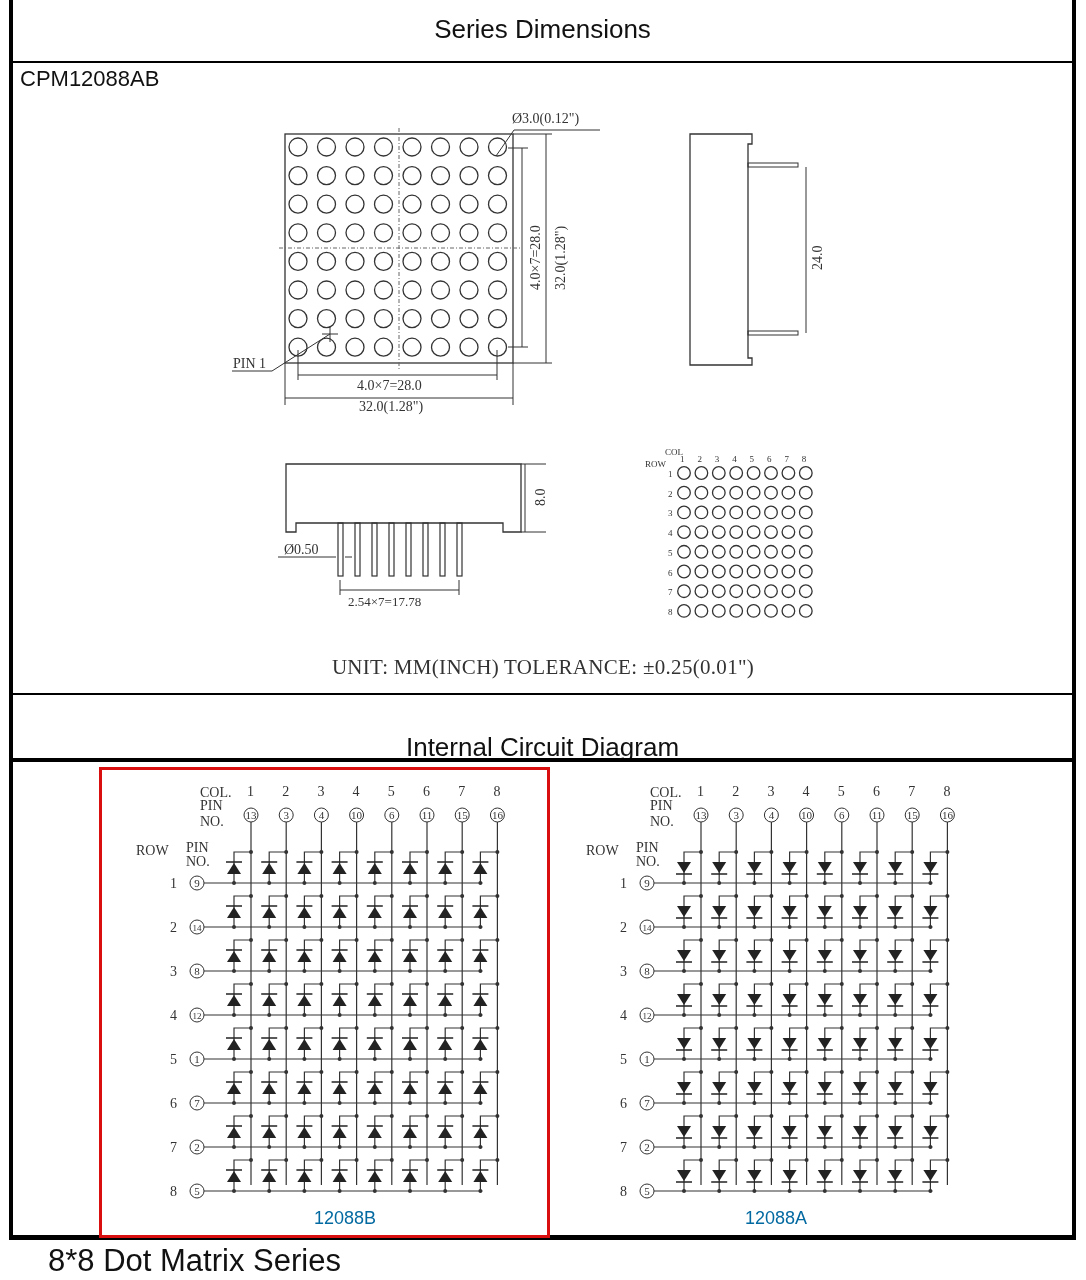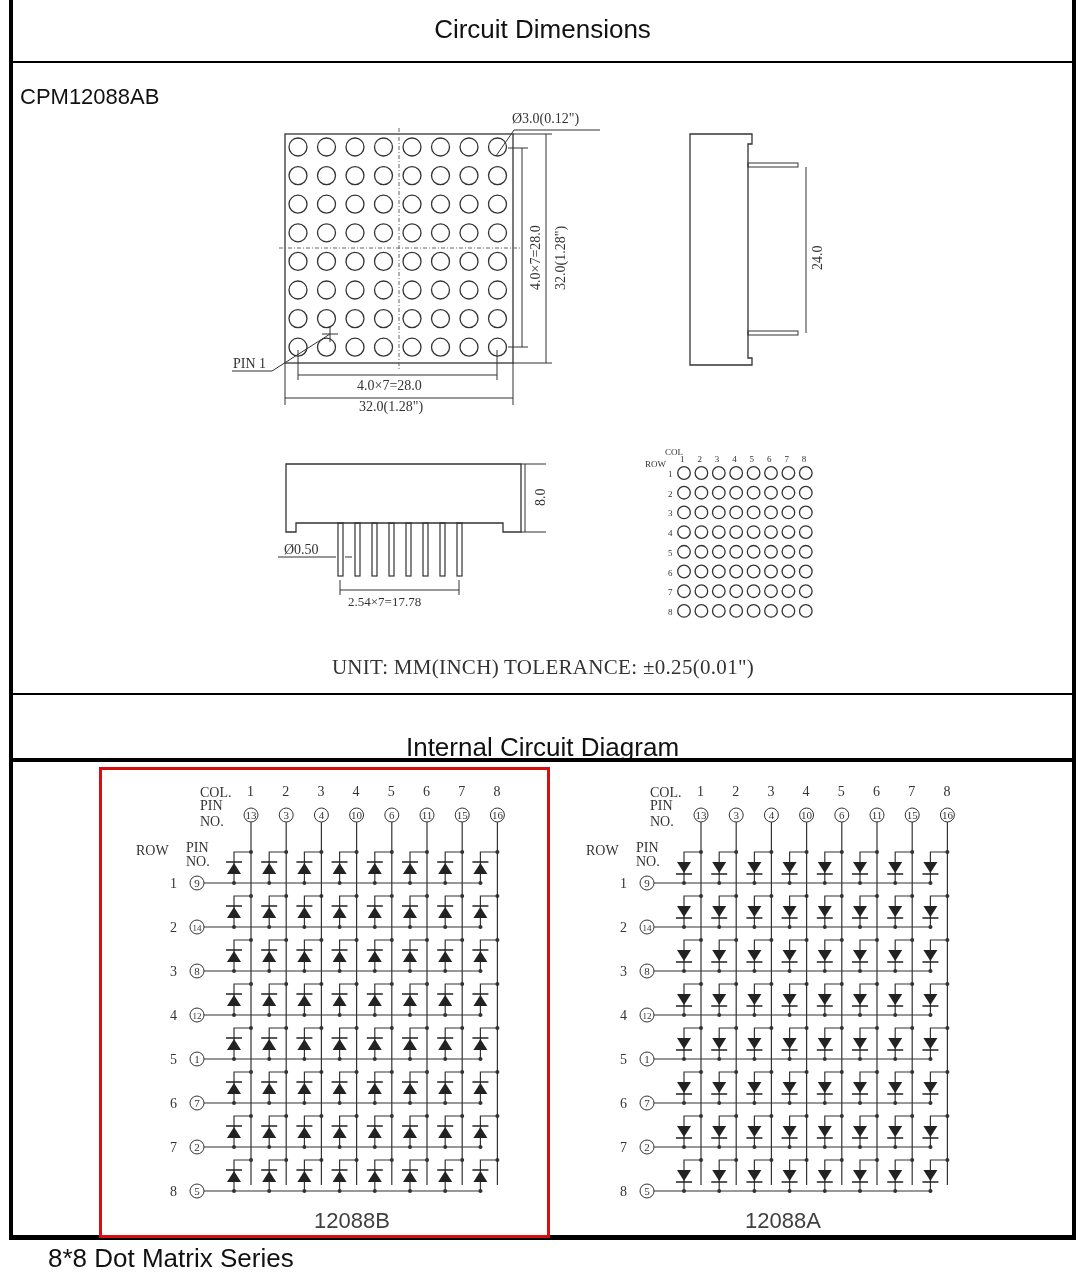--- a/index.html
+++ b/index.html
@@ -1,32 +1,32 @@
 <!DOCTYPE html>
 <html><head>
 <meta charset="utf-8">
 <style>
   html, body { margin:0; padding:0; background:#fff; }
   body { width:1086px; height:1280px; position:relative; overflow:hidden; font-family:"Liberation Sans", sans-serif; color:#111; }
   .frame { position:absolute; left:9px; top:0; width:1067px; height:1240px; border-left:4px solid #000; border-right:4px solid #000; border-bottom:5px solid #000; box-sizing:border-box; }
   .hdr { position:absolute; left:9px; width:1067px; text-align:center; font-size:26px; color:#111; }
   .hline { position:absolute; left:9px; width:1067px; background:#000; }
-  .model { position:absolute; left:20px; top:66px; font-size:22px;margin-top:18px; }
+  .model { position:absolute; left:20px; top:66px; font-size:22px; }
   svg text.serif { font-family:"Liberation Serif", serif; fill:#333; }
   .redbox { position:absolute; left:99px; top:767px; width:451px; height:471px; border:3px solid #d90f0f; box-sizing:border-box; }
-  .variant { position:absolute; font-size:22px; color:#404040; }
-  .footer { position:absolute; left:48px; top:1243px; font-size:26px; color:#111; }
+  .variant { position:absolute; font-size:18px; color:#0369a1; }
+  .footer { position:absolute; left:48px; top:1243px; font-size:31px; color:#111; }
   .unit { position:absolute; left:0; width:1086px; top:655px; text-align:center; font-family:"Liberation Serif", serif; font-size:21px; color:#333; letter-spacing:0.3px; }
 </style>
 </head>
 <body>
 
 <div class="frame"></div>
 
-<div class="hdr" style="top:14px;">Circuit Dimensions</div>
+<div class="hdr" style="top:14px;">Series Dimensions</div>
 <div class="hline" style="top:61px;height:2px;"></div>
 <div class="model">CPM12088AB</div>
 
 <svg id="pkg" width="1086" height="650" style="position:absolute;left:0;top:0;" xmlns="http://www.w3.org/2000/svg">
     <rect x="285" y="134" width="228" height="229" fill="none" stroke="#333333" stroke-width="1.3"></rect>
     <line x1="399" y1="128" x2="399" y2="370" stroke="#666" stroke-dasharray="4,2,1,2" stroke-width="1"></line>
     <line x1="279" y1="248" x2="520" y2="248" stroke="#666" stroke-dasharray="4,2,1,2" stroke-width="1"></line>
     <circle cx="298" cy="147" r="9" fill="none" stroke="#333333" stroke-width="1.3"></circle>
     <circle cx="326.5" cy="147" r="9" fill="none" stroke="#333333" stroke-width="1.3"></circle>
     <circle cx="355" cy="147" r="9" fill="none" stroke="#333333" stroke-width="1.3"></circle>

